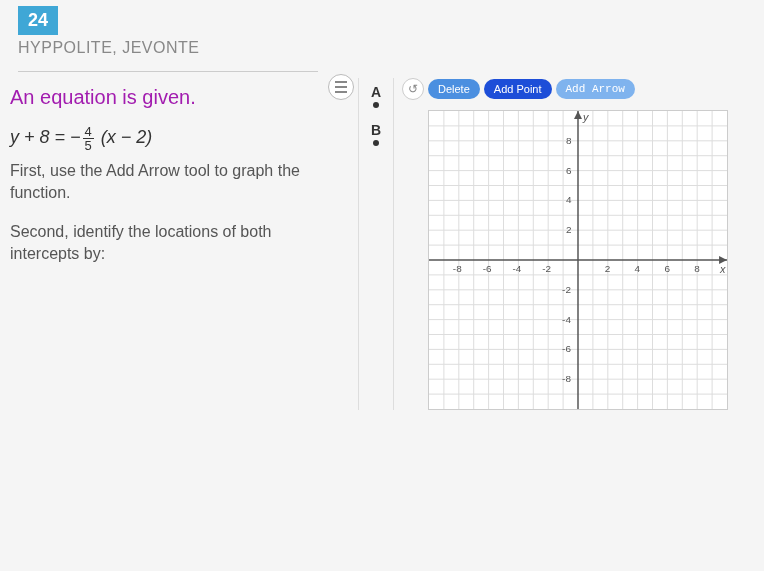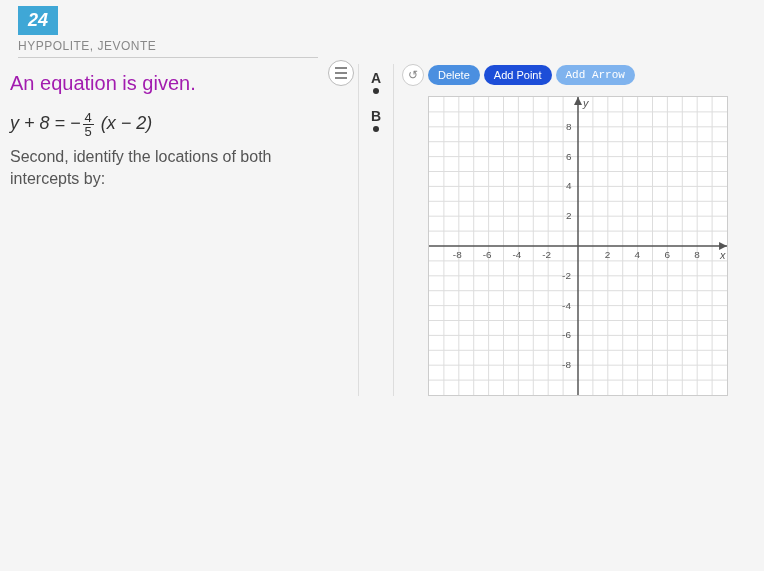--- a/index.html
+++ b/index.html
@@ -14,29 +14,28 @@
   .top-bar {
     padding: 6px 0 0 18px;
   }
   .qnum {
     display: inline-block;
     background: #3fa7d6;
     color: #fff;
     font-weight: bold;
     font-size: 18px;
     padding: 4px 10px;
-    font-style: italic;
   }
   .student {
     color: #888;
-    font-size: 12px;
+    font-size: 16px;
     letter-spacing: 0.5px;
     margin-top: 4px;
     border-bottom: 1px solid #ccc;
-    padding-bottom: 4px;
+    padding-bottom: 14px;
     width: 300px;
   }
   .main {
     display: flex;
     flex-direction: row;
     gap: 8px;
     padding: 6px 10px;
   }
   .left {
     flex: 0 0 340px;
@@ -185,20 +184,21 @@
   <div class="left">
     <div class="menu-icon">
       <span></span>
         <span></span>
         <span></span>
     </div>
     <div class="prompt-title">An equation is given.</div>
     <div class="equation">
       <span>y + 8 = −</span><span class="frac"><span class="num">4</span><span class="den">5</span></span><span> (x − 2)</span>
     </div>
+    <div class="para">First, use the Add Arrow tool to graph the function.</div>
     <div class="para">Second, identify the locations of both intercepts by:</div>
   </div>
 
   <div class="mid">
     <div class="point-tool">
       <div class="lbl">A</div>
       <div class="dot"></div>
     </div>
     <div class="point-tool">
       <div class="lbl">B</div>

